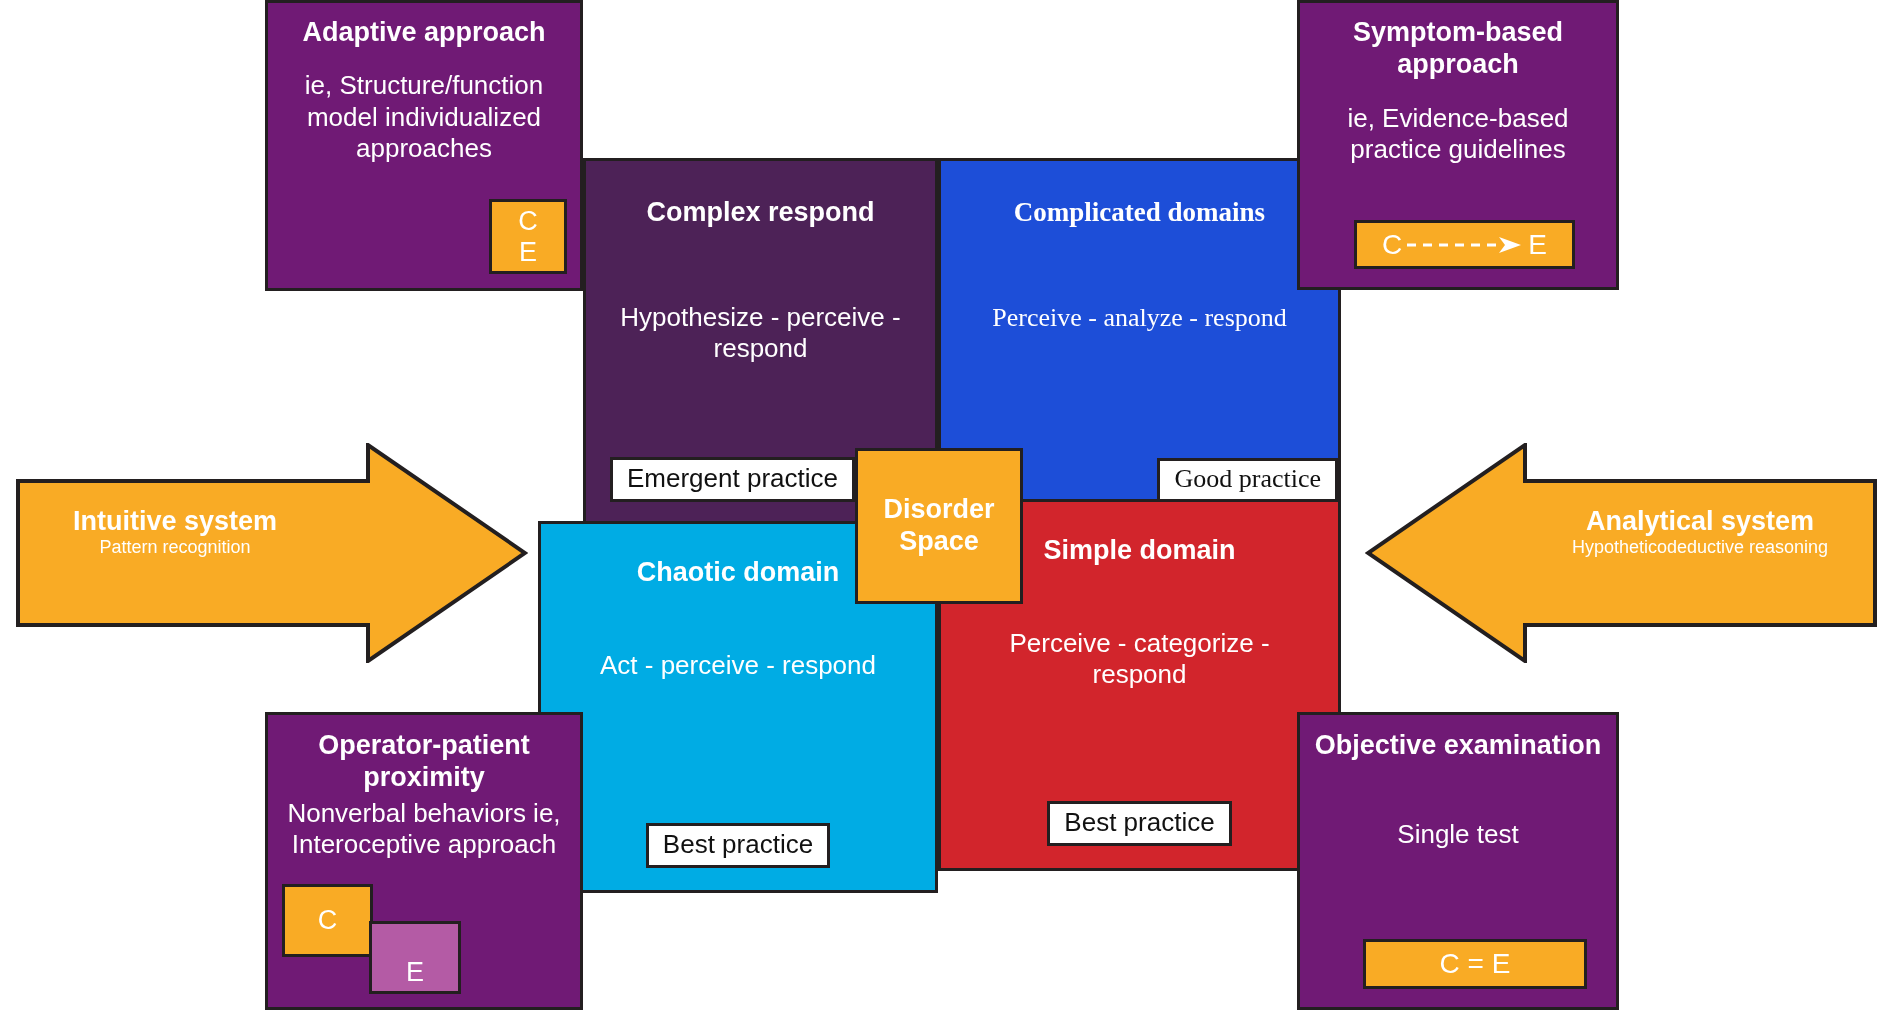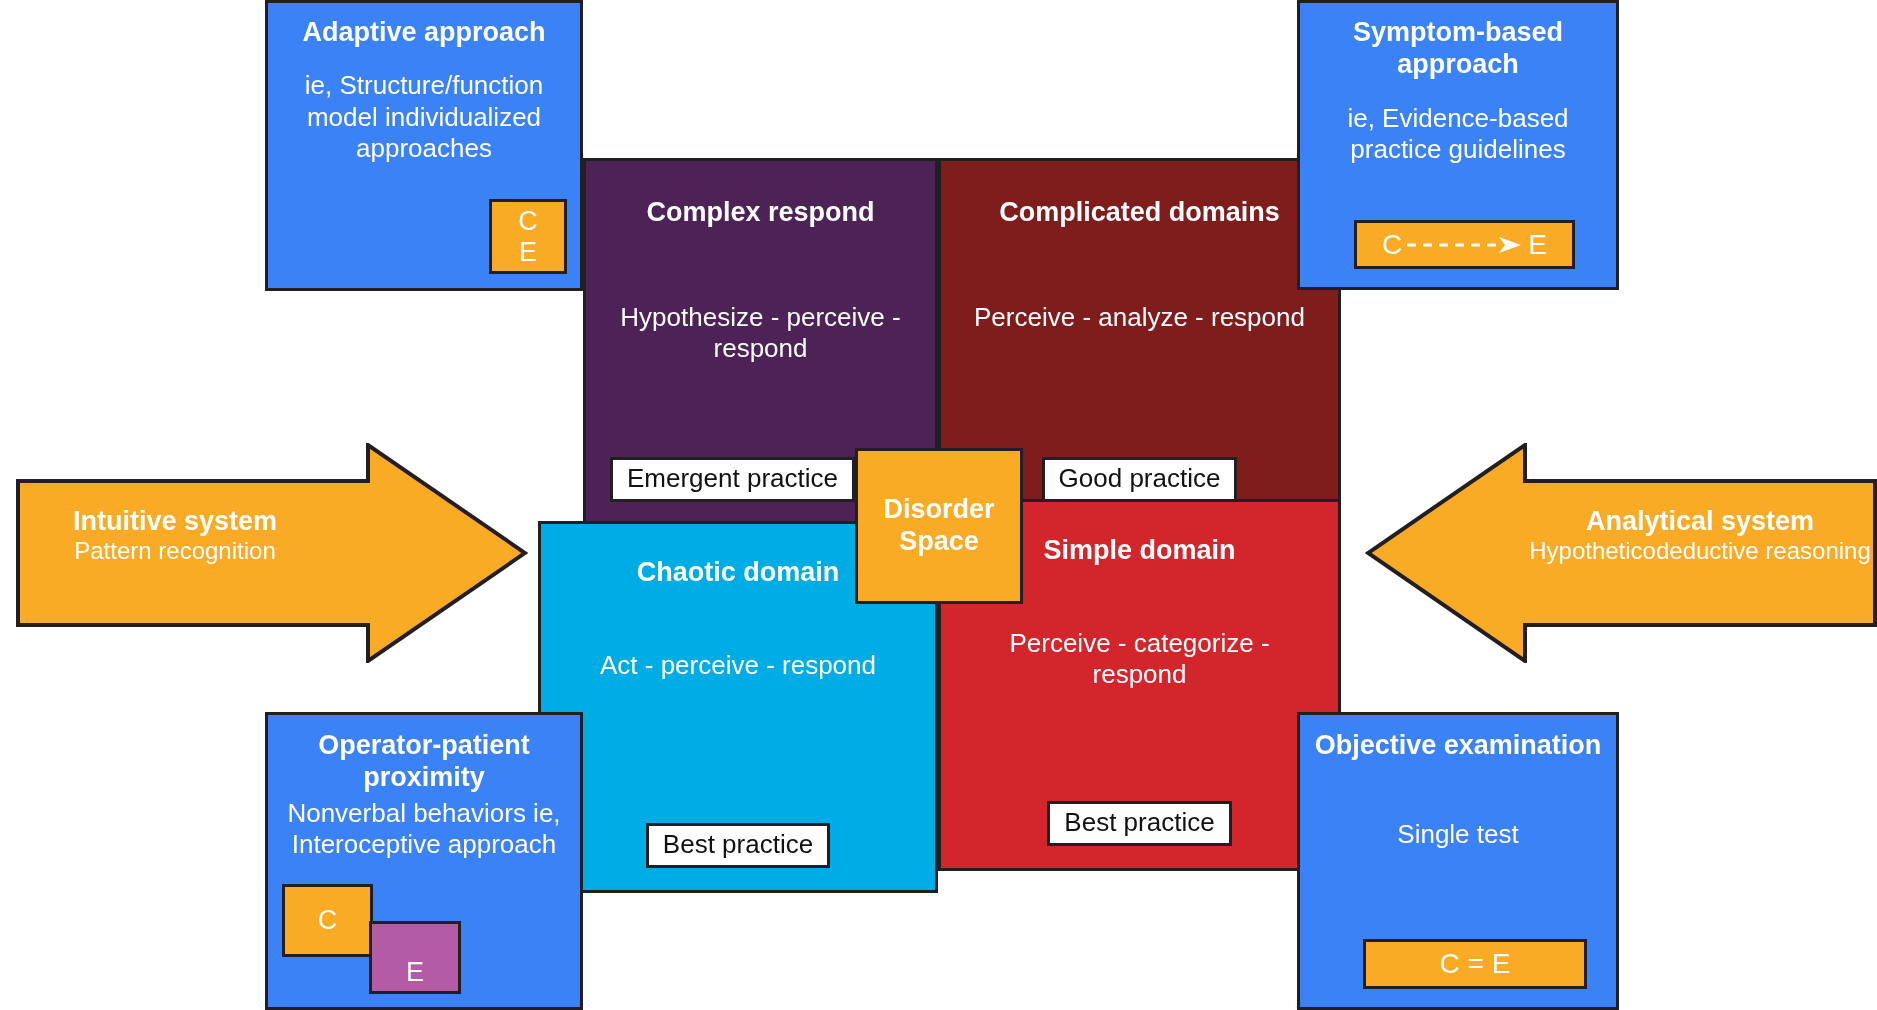--- a/index.html
+++ b/index.html
@@ -39,41 +39,41 @@
     display: inline-block;
     background: #ffffff;
     color: #111111;
     border: 3px solid #231f20;
     font-size: 26px;
     padding: 3px 14px 5px 14px;
     white-space: nowrap;
   }
 
   #quad-complex   { background: #4d2257; }
-  #quad-complicated { background: #7f1d1d; }
+  #quad-complicated { background: #1d4ed8; font-family: Liberation Serif, serif; }
   #quad-chaotic   { background: #00ace4; }
   #quad-simple    { background: #d2252c; }
 
   
   #disorder-space {
     background: #f9ab25;
     border: 3px solid #231f20;
     color: #ffffff;
     font-weight: bold;
     font-size: 27px;
     line-height: 1.18;
     display: flex;
     align-items: center;
     justify-content: center;
     text-align: center;
   }
 
   
   .callout {
-    background: #3b82f6;
+    background: #701a75;
     border: 3px solid #231f20;
     color: #ffffff;
     text-align: center;
     padding: 8px 12px;
   }
   .callout .c-title {
     font-weight: bold;
     font-size: 27px;
     line-height: 1.2;
   }
@@ -107,39 +107,39 @@
 
   
   .arrow-wrap { pointer-events: none; }
   .arrow-label {
     position: absolute;
     color: #ffffff;
     text-align: center;
     line-height: 1.2;
   }
   .arrow-label .a-title { font-weight: bold; font-size: 27px; display:block; }
-  .arrow-label .a-sub { font-size: 24px; display:block; }
+  .arrow-label .a-sub { font-size: 18px; display:block; }
 </style>
 </head>
 <body>
 
 <div id="canvas">
 
   <div class="abs quad" id="quad-complex" style="left:583px; top:158px; width:355px; height:367px;">
     <div class="q-title" style="margin-top:26px;">Complex respond</div>
     <div class="q-sub" style="margin-top:74px; padding:0 12px;">Hypothesize - perceive - respond</div>
     <div style="position:absolute; left:24px; bottom:20px;">
       <span class="practice-chip">Emergent practice</span>
     </div>
   </div>
 
   <div class="abs quad" id="quad-complicated" style="left:938px; top:158px; width:403px; height:367px;">
     <div class="q-title" style="margin-top:26px;">Complicated domains</div>
     <div class="q-sub" style="margin-top:74px; padding:0 6px;">Perceive - analyze - respond</div>
-    <div style="position:absolute; left:0; right:0; bottom:20px; text-align:center;">
+    <div style="position:absolute; left:0; right:0; bottom:20px; text-align:right;">
       <span class="practice-chip">Good practice</span>
     </div>
   </div>
 
   <div class="abs quad" id="quad-chaotic" style="left:538px; top:521px; width:400px; height:372px;">
     <div class="q-title" style="margin-top:23px;">Chaotic domain</div>
     <div class="q-sub" style="margin-top:62px;">Act - perceive - respond</div>
     <div style="position:absolute; left:0; right:0; bottom:22px; text-align:center;">
       <span class="practice-chip">Best practice</span>
     </div>

